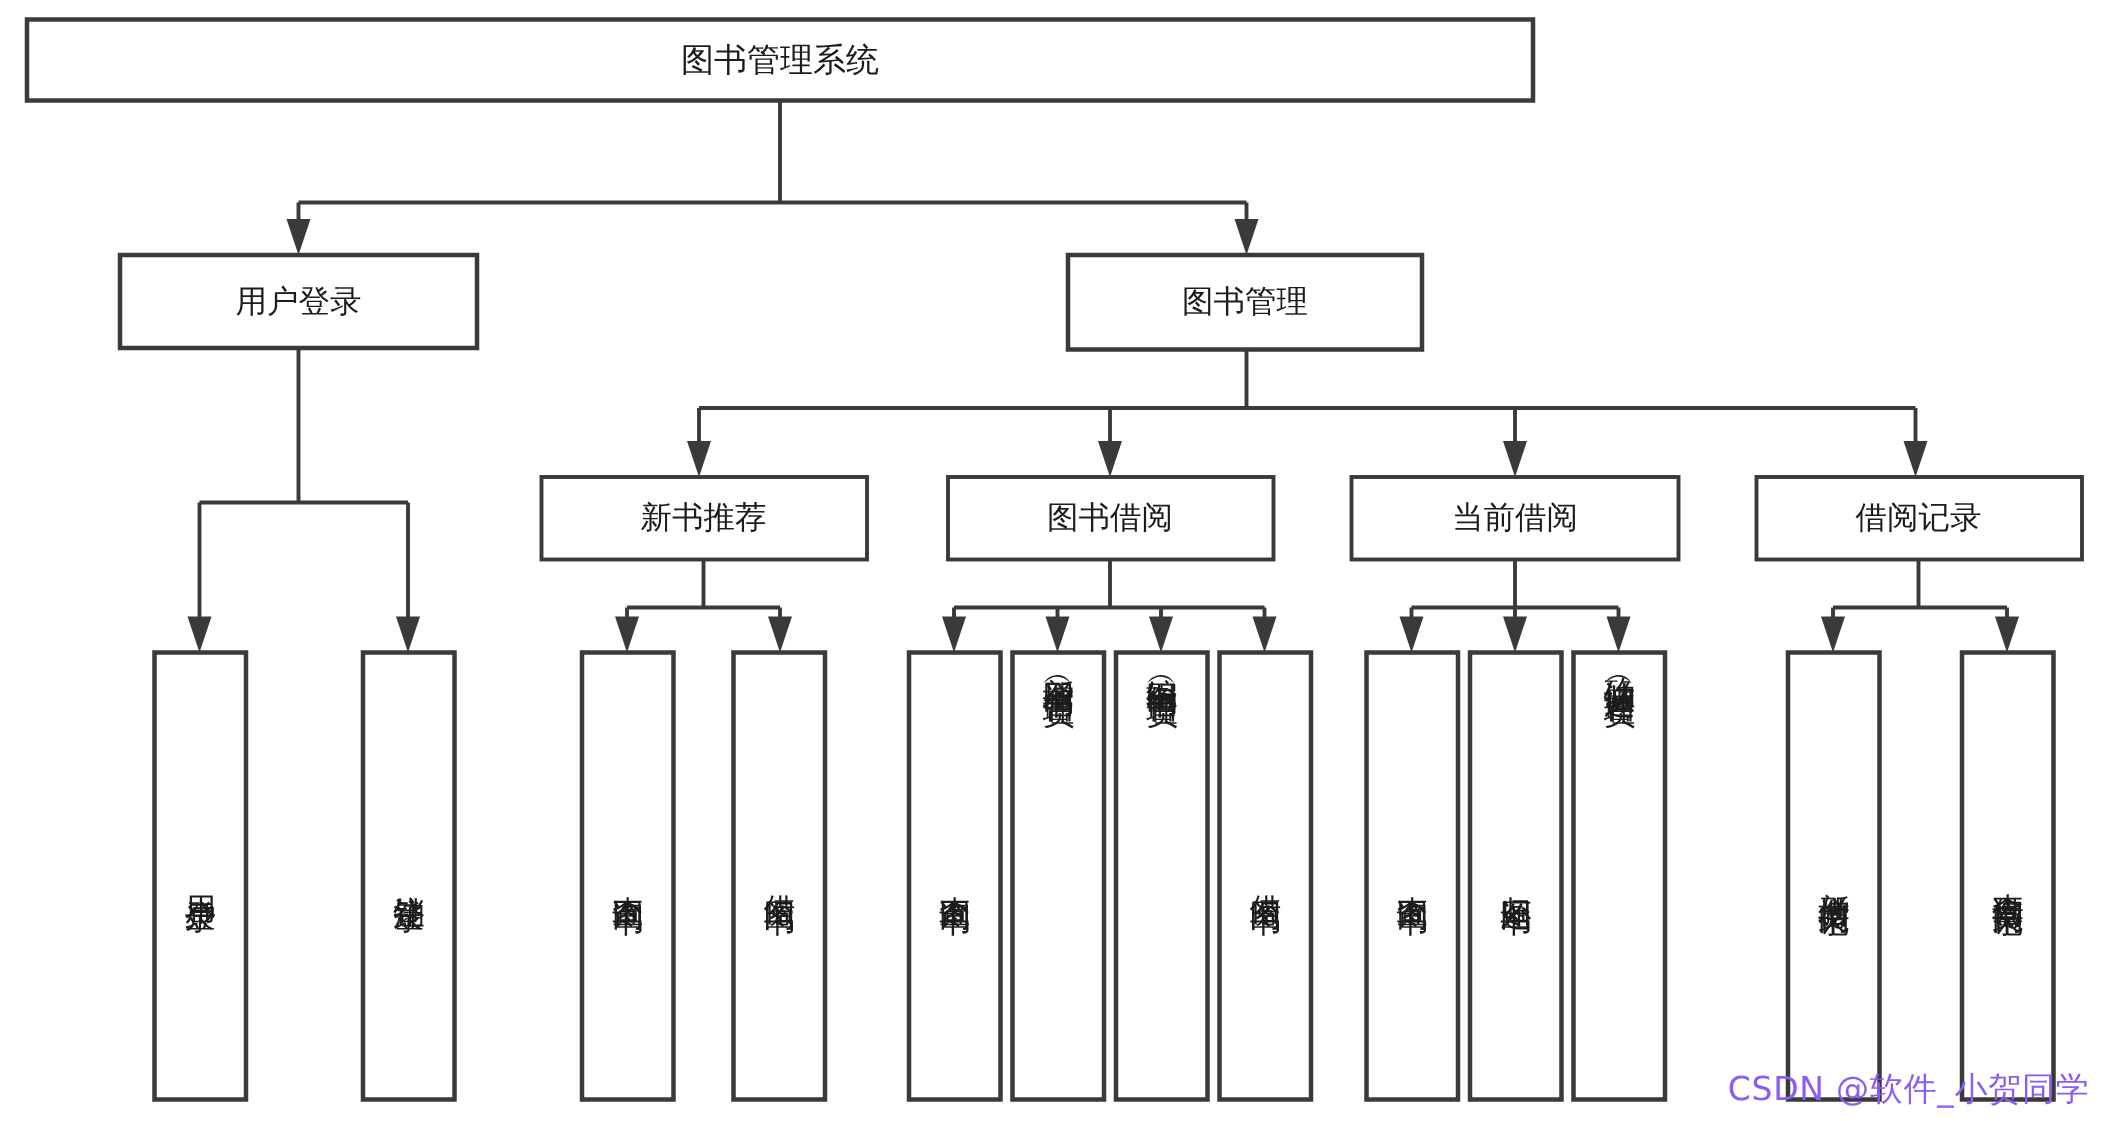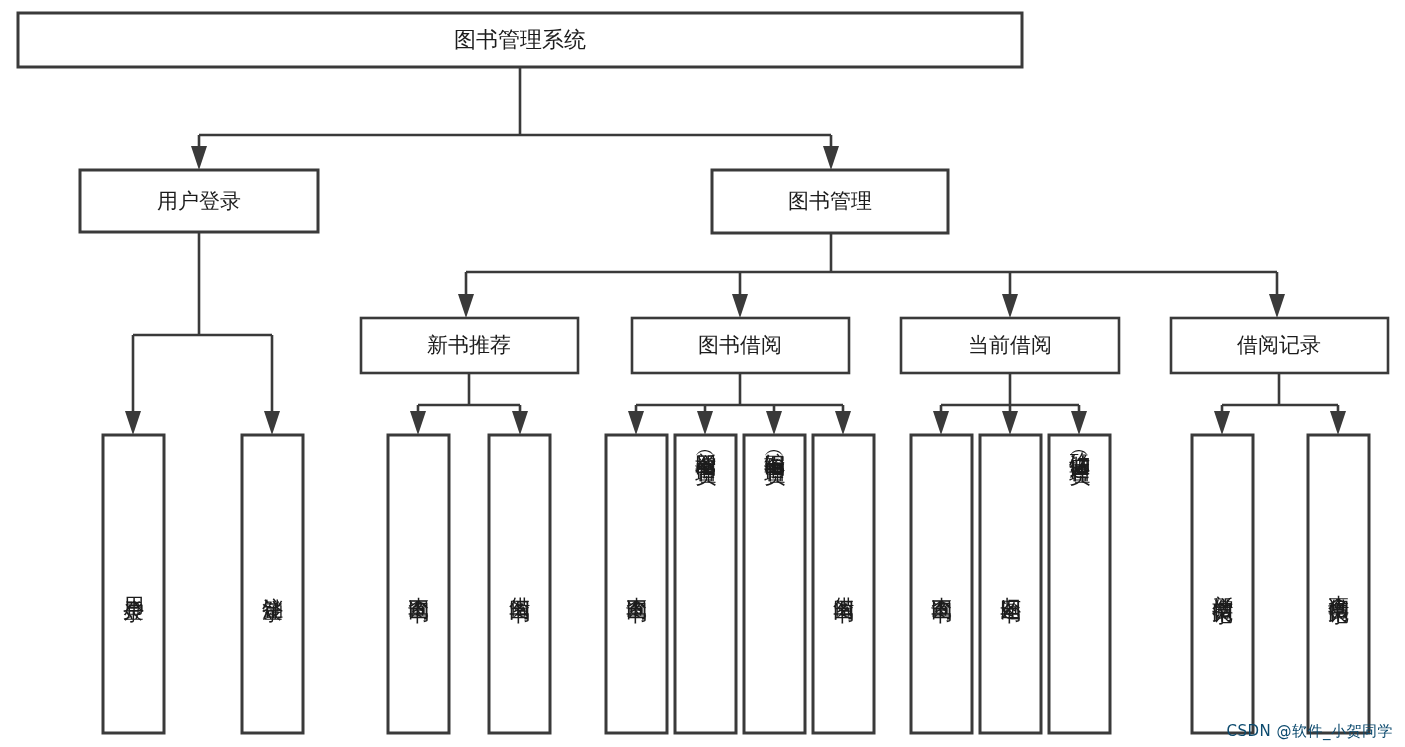--- a/index.html
+++ b/index.html
@@ -76,22 +76,22 @@
     color: #1c1c1c;
     letter-spacing: 2px;
     white-space: nowrap;
     text-align: center;
   }
   .watermark {
     position: absolute;
     right: 12px;
     bottom: 6px;
     font-family: "DejaVu Sans", "Liberation Sans", sans-serif;
-    font-size: 15px;
-    color: #0c4a6e;
+    font-size: 22px;
+    color: #8b5cf6;
     letter-spacing: 0.5px;
     white-space: nowrap;
     user-select: none;
   }
 </style>
 </head>
 <body>
 
 <div id="diagram-root">
 

